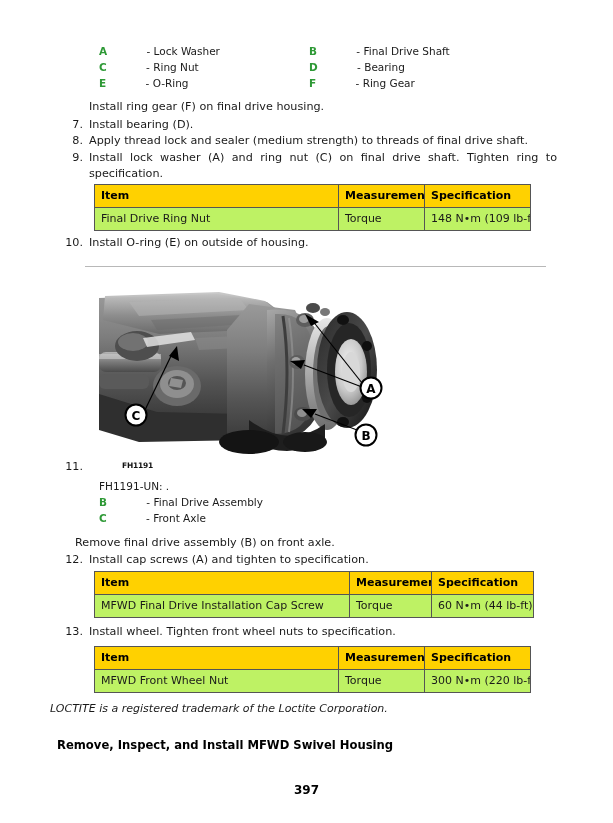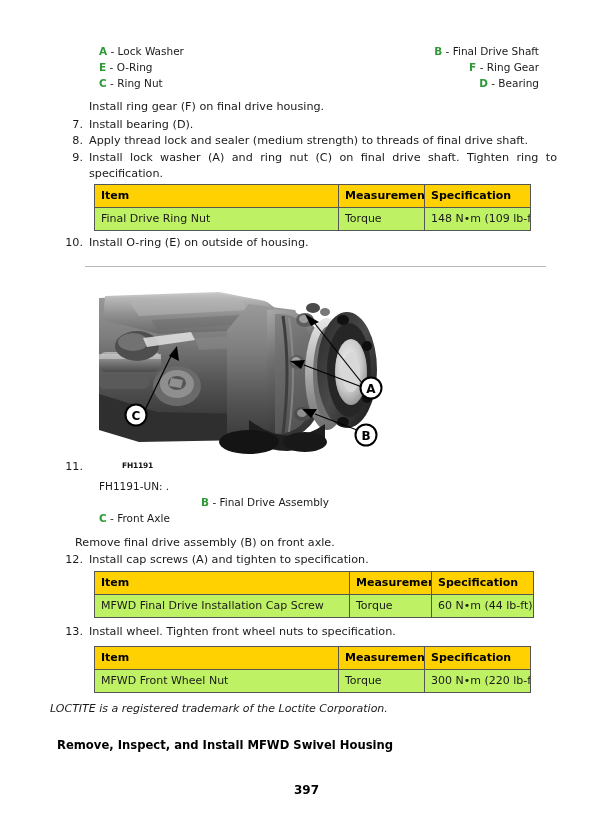--- a/index.html
+++ b/index.html
@@ -30,26 +30,26 @@
   .legend-row {
     display: flex;
     line-height: 16px;
     height: 16px;
   }
   .legend-cell {
     font-size: 10.5px;
     white-space: nowrap;
   }
   .legend-cell.col1 { width: 210px; }
-  .legend-cell.col2 { width: 230px; text-align: right; }
+  .legend-cell.col2 { width: 230px; }
   .letter {
     color: #2e9936;
     font-weight: 600;
   }
-  .legend-text { color: #1a1a1a; }
+  .legend-text { color: #1a1a1a; margin-left: 36px; }
 
   
   .step {
     position: absolute;
     display: flex;
     font-size: 11.2px;
     line-height: 15.5px;
   }
   .step .num {
     width: 26px;
@@ -152,26 +152,26 @@
 <body>
 
 <div class="page">
 
   <div class="legend" style="top:43px;">
     <div class="legend-row">
       <div class="legend-cell col1"><span class="letter">A</span> <span class="legend-text">- Lock Washer</span></div>
       <div class="legend-cell col2"><span class="letter">B</span> <span class="legend-text">- Final Drive Shaft</span></div>
     </div>
     <div class="legend-row">
+      <div class="legend-cell col1"><span class="letter">C</span> <span class="legend-text">- Ring Nut</span></div>
+      <div class="legend-cell col2"><span class="letter">D</span> <span class="legend-text">- Bearing</span></div>
+    </div>
+    <div class="legend-row">
       <div class="legend-cell col1"><span class="letter">E</span> <span class="legend-text">- O-Ring</span></div>
       <div class="legend-cell col2"><span class="letter">F</span> <span class="legend-text">- Ring Gear</span></div>
-    </div>
-    <div class="legend-row">
-      <div class="legend-cell col1"><span class="letter">C</span> <span class="legend-text">- Ring Nut</span></div>
-      <div class="legend-cell col2"><span class="letter">D</span> <span class="legend-text">- Bearing</span></div>
     </div>
   </div>
 
   <div class="step noindent" style="left:57px; top:99px; width:480px;">
     <div class="num"></div>
     <div class="body">Install ring gear (F) on final drive housing.</div>
   </div>
 
   <div class="step" style="left:57px; top:117px; width:480px;">
     <div class="num">7.</div>

